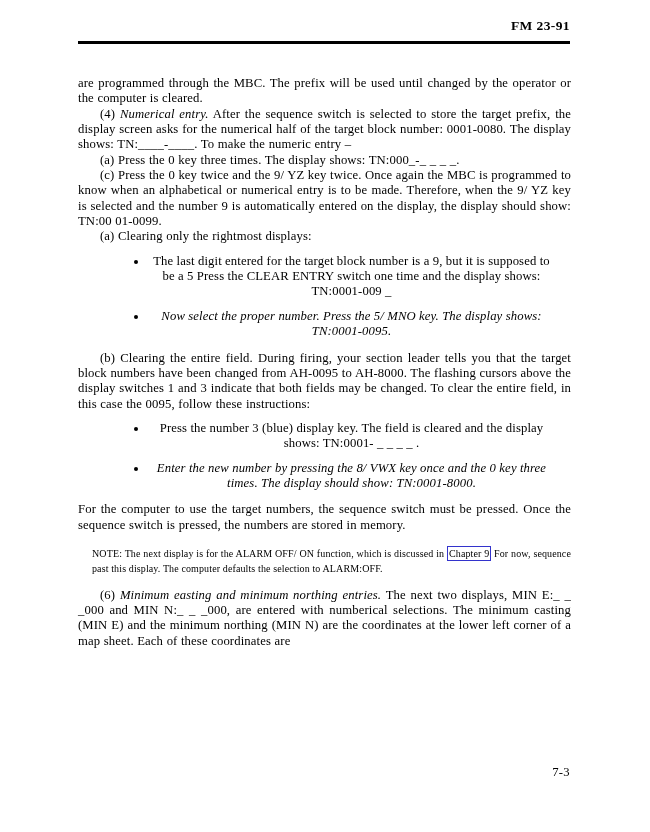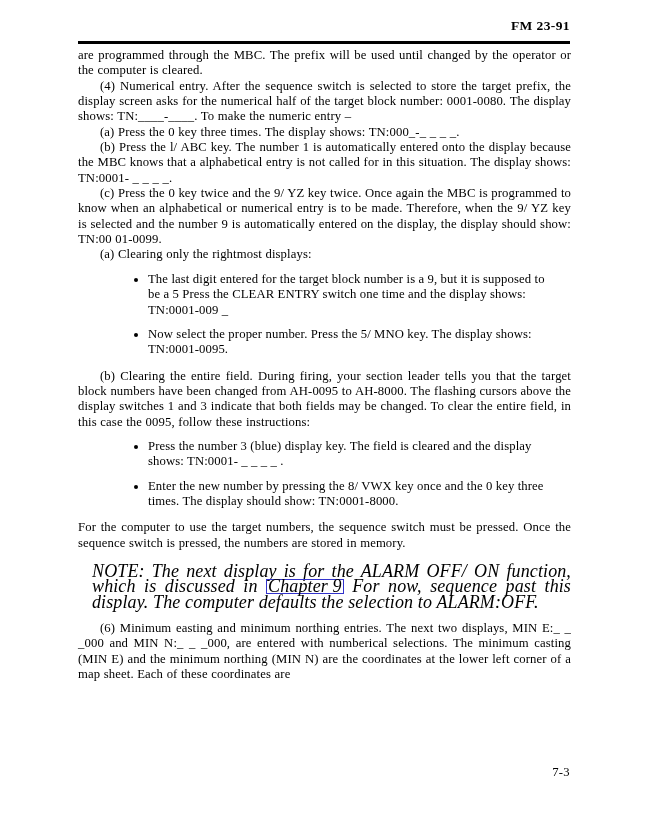--- a/index.html
+++ b/index.html
@@ -41,81 +41,82 @@
     left: 78px;
     top: 41px;
     width: 492px;
     height: 3px;
     background: #000000;
   }
   
   .body-col {
     position: absolute;
     left: 78px;
-    top: 48px;
+    top: 76px;
     width: 493px;
   }
   p.para {
     margin: 0;
     font-size: 12.7px;
     line-height: 15.35px;
     text-align: justify;
     text-justify: inter-word;
     letter-spacing: 0.12px;
     word-spacing: 0.25px;
   }
   p.indent {
     text-indent: 22px;
   }
   p.gap-before {
     margin-top: 11px;
   }
   .it {
+    font-style: italic;
     margin-top: 29px;
   }
   
   ul.bullets {
     margin: 9px 0 0 0;
     padding: 0;
     list-style: none;
   }
   ul.bullets li {
     position: relative;
     margin: 0 16px 0 56px;
     padding-left: 14px;
     font-size: 12.7px;
     line-height: 15.35px;
     letter-spacing: 0.12px;
-    text-align: left;
+    text-align: center;
   }
   ul.bullets li + li {
     margin-top: 9px;
+    font-style: italic;
   }
   ul.bullets li .dot {
     position: absolute;
     left: 0;
     top: 6px;
     width: 4px;
     height: 4px;
     border-radius: 50%;
     background: #000000;
   }
   
   .note-block {
     margin-top: 13px;
     margin-left: 14px;
     width: 479px;
   }
   .note-block p {
     margin: 0;
-    font-size: 18px;
+    font-size: 10px;
     line-height: 15.35px;
     text-align: justify;
     letter-spacing: 0.12px;
-    font-style: italic;
   }
   .chapter-link {
     border: 1.2px solid #3333cc;
     padding: 0 1px;
     display: inline-block;
     line-height: 13px;
     text-decoration: none;
     color: #000000;
   }
   
@@ -142,21 +143,20 @@
   <div class="header-rule"></div>
 
   <div class="body-col">
 
     <p class="para">are programmed through the MBC. The prefix will be used until changed by the operator or the computer is cleared.</p>
 
     <p class="para indent"><span>(4) </span><span class="it">Numerical entry.</span><span> After the sequence switch is selected to store the target prefix, the display screen asks for the numerical half of the target block number: 0001-0080. The display shows: TN:____-____.    To make the numeric entry –</span></p>
 
     <p class="para indent">(a) Press the 0 key three times. The display shows: TN:000_-_ _ _ _.</p>
 
-    <p class="para indent">(b) Press the l/ ABC key. The number 1 is automatically entered onto the display because the MBC knows that a alphabetical entry is not called for in this situation. The display shows: TN:0001- _ _ _ _.</p>
 
     <p class="para indent">(c) Press the 0 key twice and the 9/ YZ key twice. Once again the MBC is programmed to know when an alphabetical or numerical entry is to be made. Therefore, when the 9/ YZ key is selected and the number 9 is automatically entered on the display, the display should show: TN:00 01-0099.</p>
 
 
 
     <p class="para indent">(a) Clearing only the rightmost displays:</p>
 
     <ul class="bullets">
       <li><span class="dot"></span><span>The last digit entered for the target block number is a 9, but it is supposed to be a 5 Press the CLEAR ENTRY switch one time and the display shows: TN:0001-009 _</span></li>
       <li><span class="dot"></span><span>Now select the proper number. Press the 5/ MNO key. The display shows: TN:0001-0095.</span></li>

